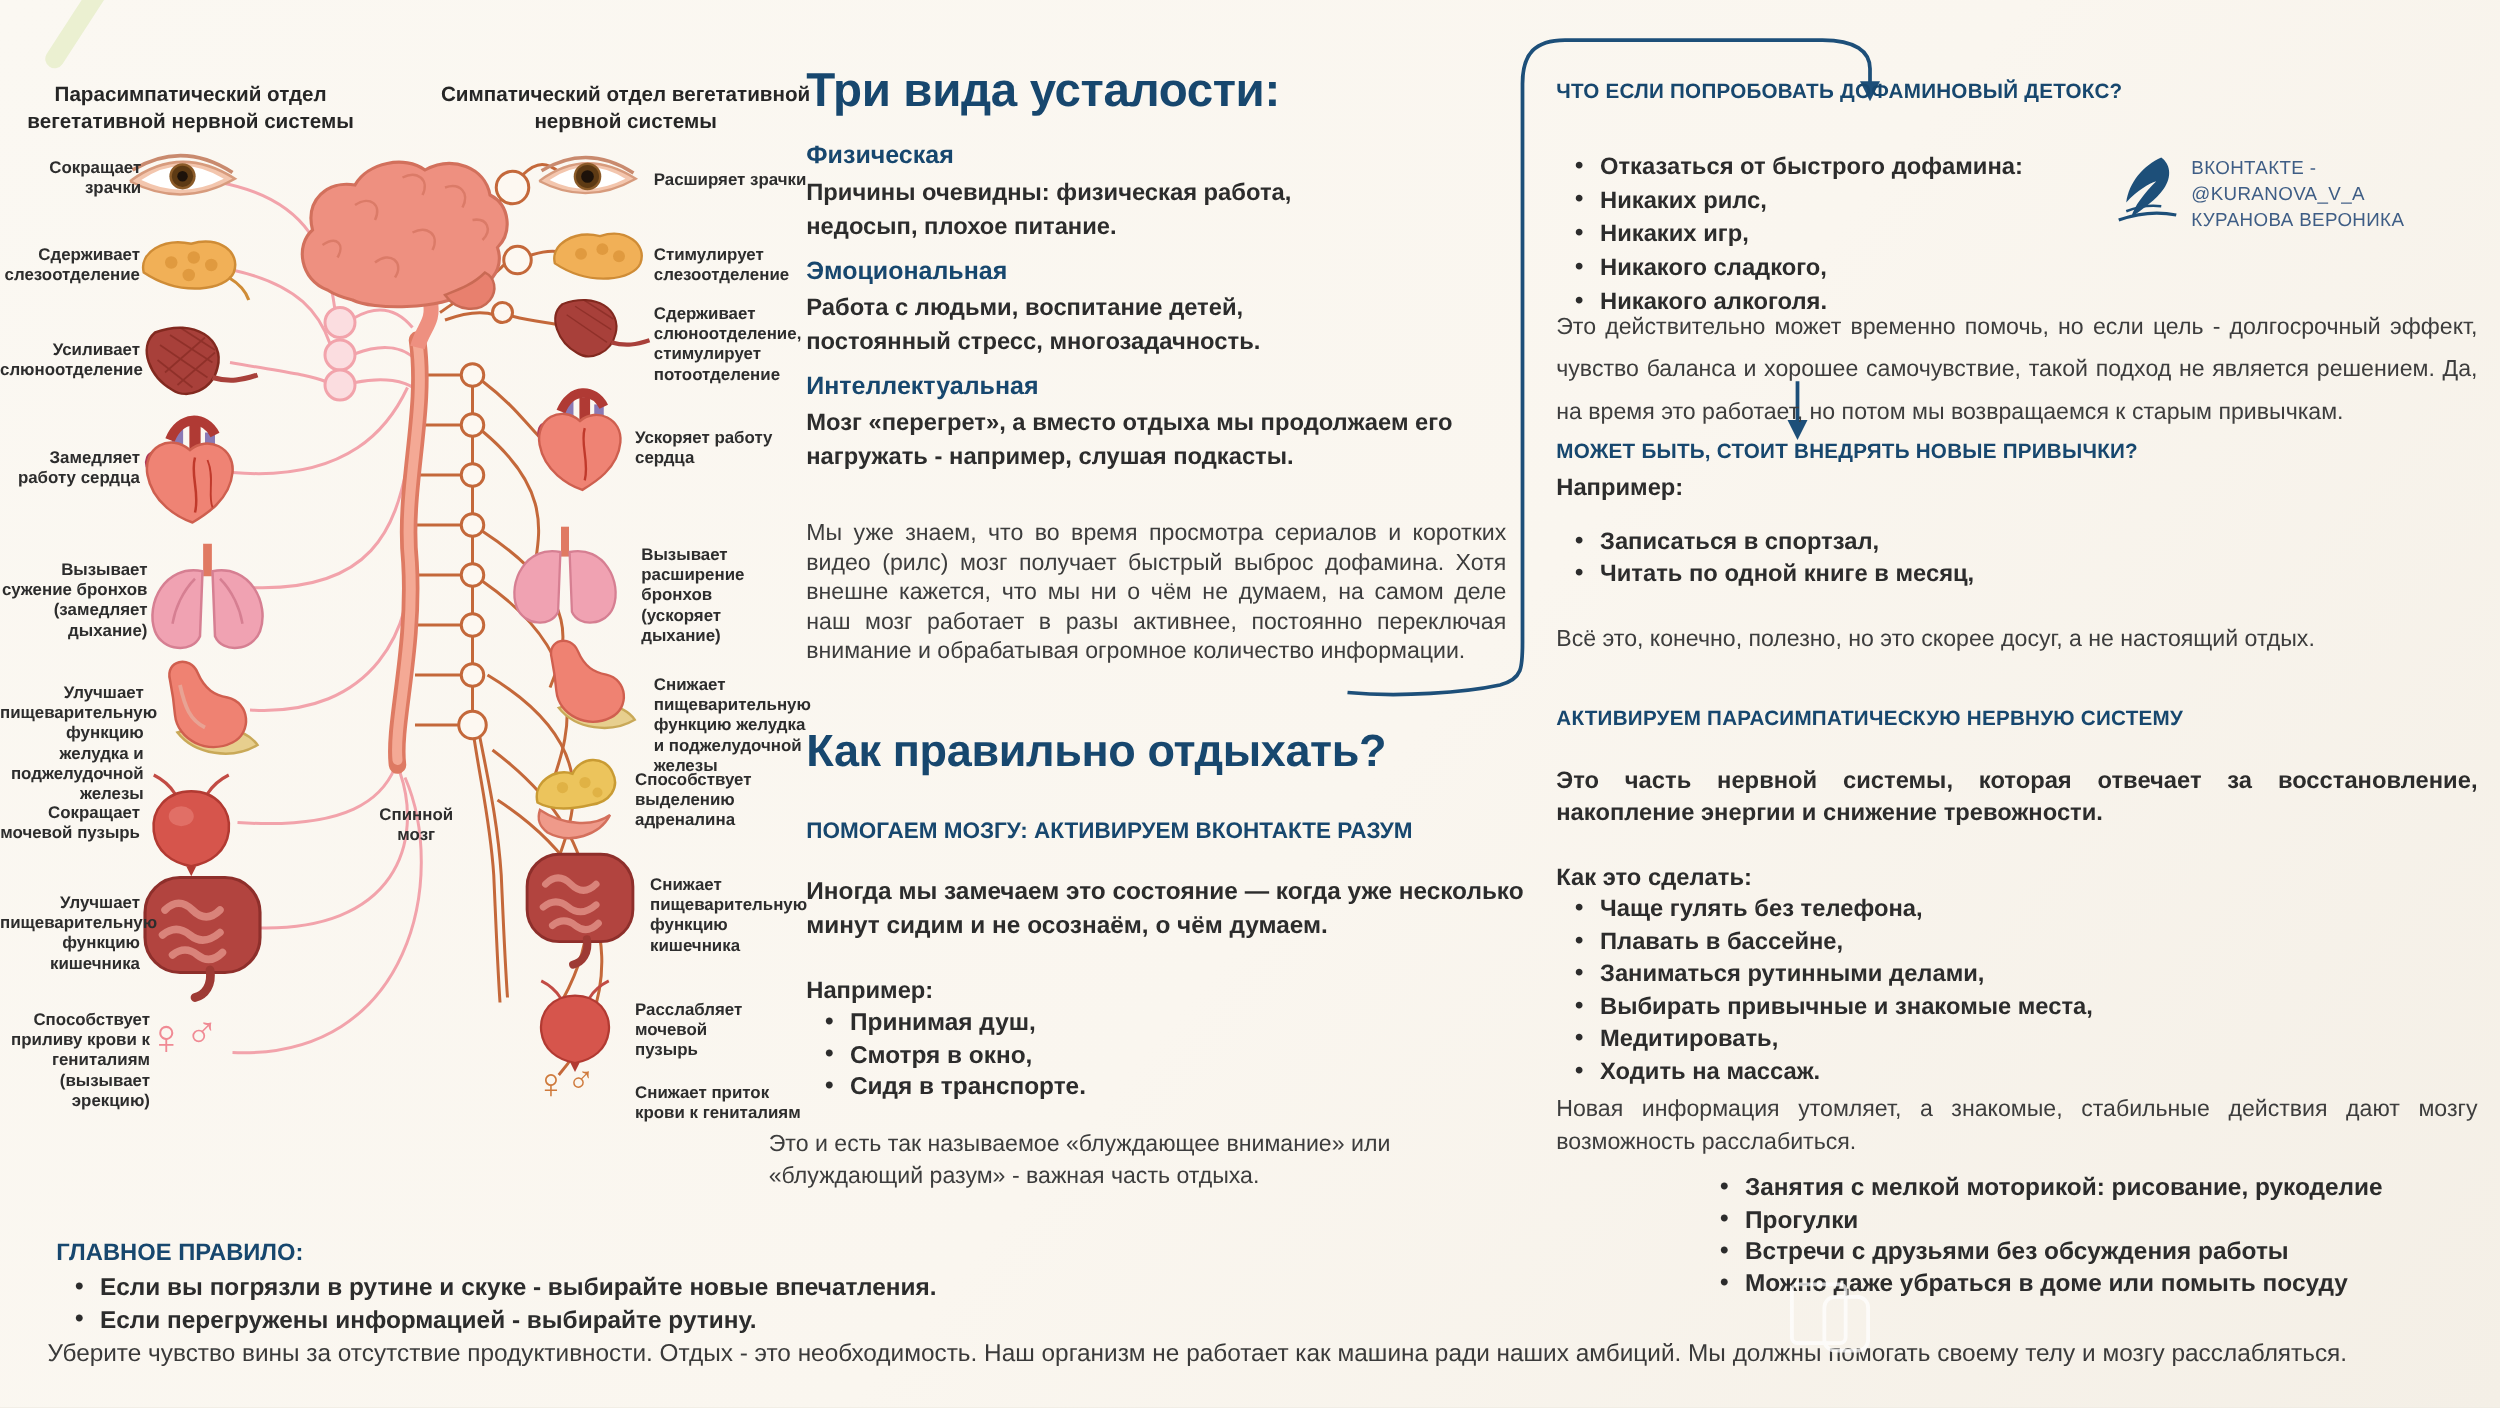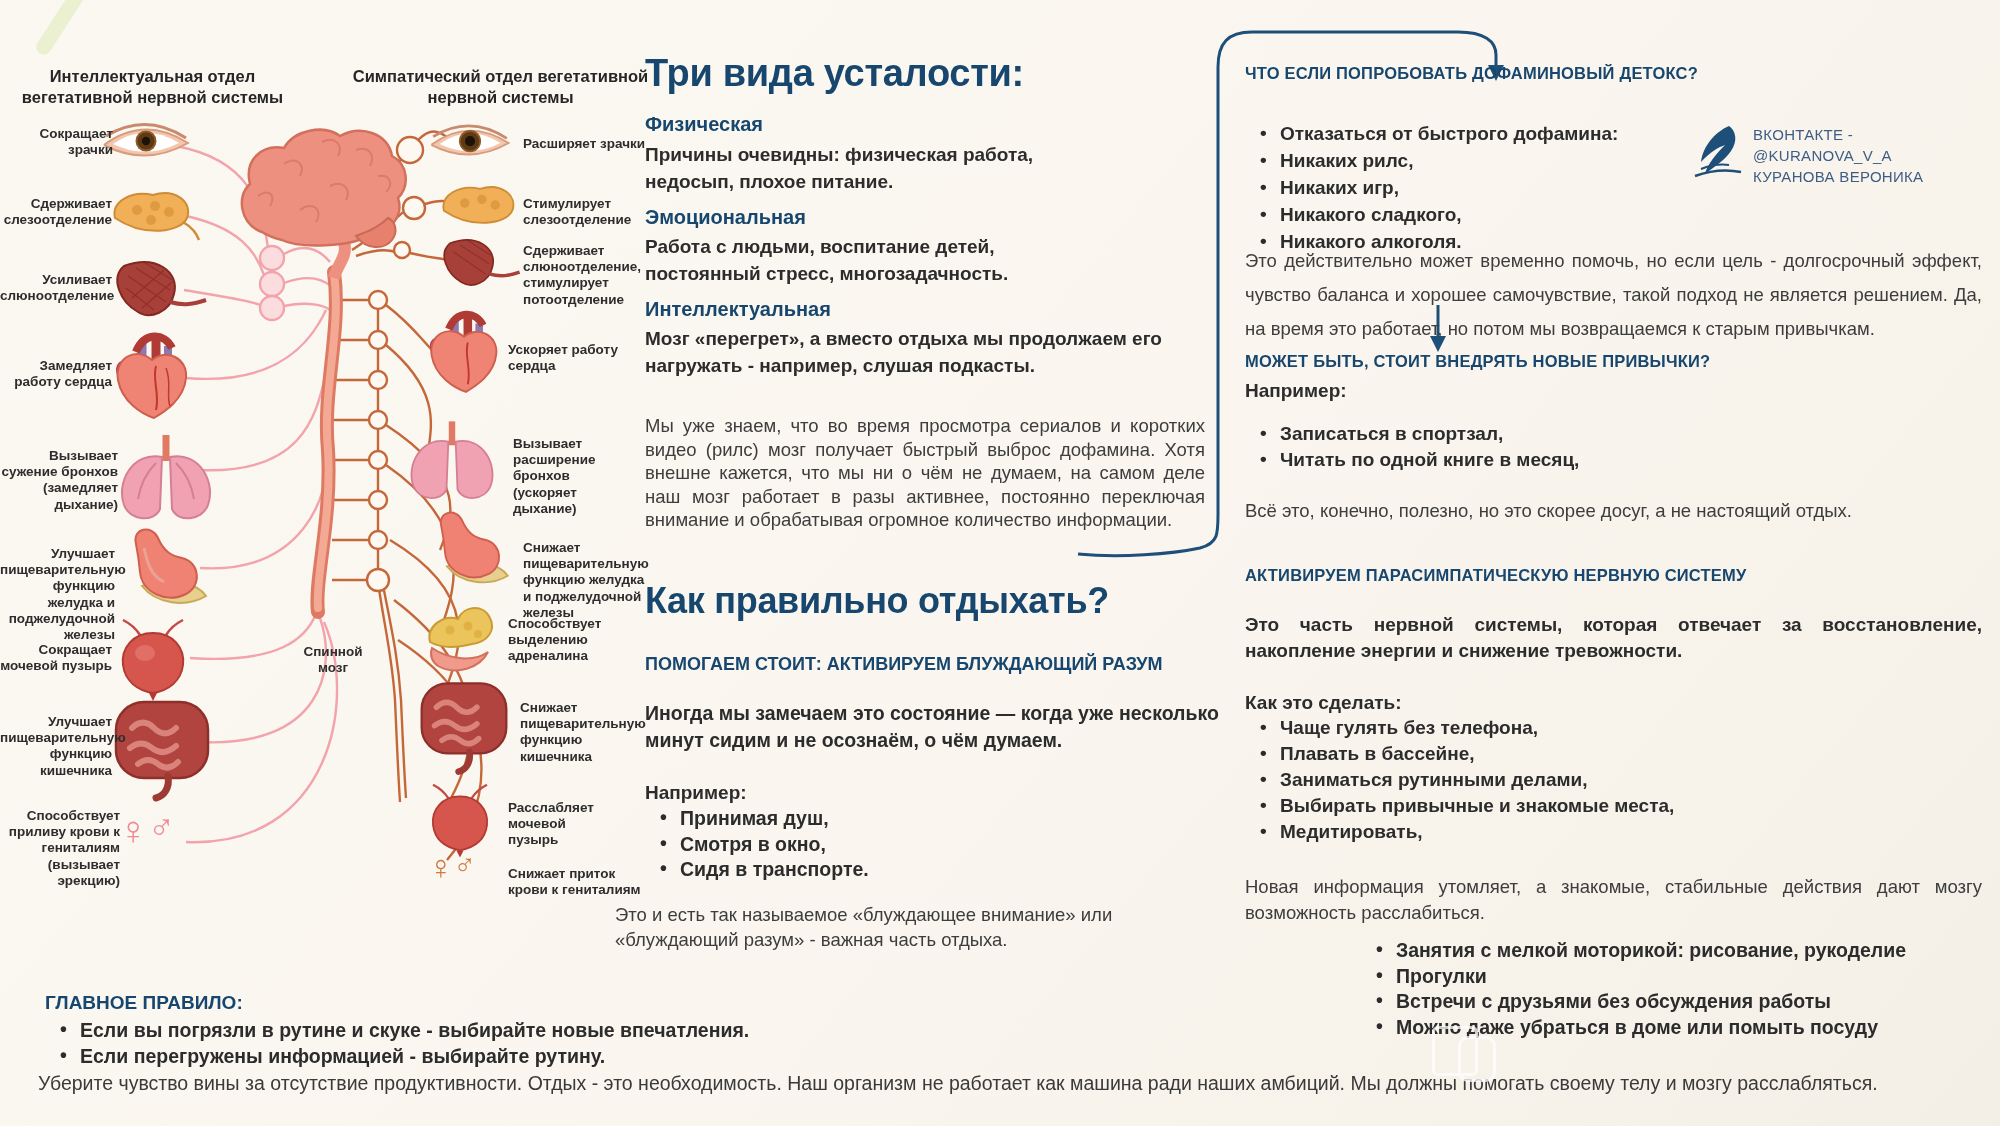--- a/index.html
+++ b/index.html
@@ -234,21 +234,21 @@
       <path d="M-30,-16 q11,-11 22,0 q11,11 22,0 M-32,4 q11,-9 22,0 q11,9 24,-2 M-24,20 q10,-8 20,0 q10,8 20,-2" stroke="#d9837a" stroke-width="6" fill="none" stroke-linecap="round"></path>
       <path d="M6,32 C8,44 2,52 -6,54" stroke="#9e3a34" stroke-width="7" fill="none" stroke-linecap="round"></path>
     </g>
     <g transform="translate(460,818) scale(0.9)">
       <path d="M-13,-22 C-18,-30 -24,-34 -30,-37 M13,-22 C18,-30 24,-34 30,-37" stroke="#c24b44" stroke-width="2.5" fill="none"></path>
       <path d="M0,-24 C20,-24 32,-9 30,8 C28,24 16,33 0,36 C-16,33 -28,24 -30,8 C-32,-9 -20,-24 0,-24 Z" fill="#d6554c" stroke="#b23a32" stroke-width="2"></path>
       <path d="M-4,36 L0,44 L4,36 Z" fill="#b23a32"></path>
     </g>
   </svg>
 
-  <div class="dg-title" style="left:5px;top:66px;width:295px;">Интеллектуальная отдел вегетативной нервной системы</div>
+  <div class="dg-title" style="left:5px;top:66px;width:295px;">Парасимпатический отдел вегетативной нервной системы</div>
   <div class="dg-title" style="left:348px;top:66px;width:305px;">Симпатический отдел вегетативной нервной системы</div>
 
   <div class="lbl left" style="left:1px;top:126px;width:112px;">Сокращает зрачки</div>
   <div class="lbl left" style="left:0;top:196px;width:112px;">Сдерживает слезоотделение</div>
   <div class="lbl left" style="left:0;top:272px;width:112px;">Усиливает слюноотделение</div>
   <div class="lbl left" style="left:0;top:358px;width:112px;">Замедляет работу сердца</div>
   <div class="lbl left" style="left:0;top:448px;width:118px;">Вызывает сужение бронхов (замедляет дыхание)</div>
   <div class="lbl left" style="left:0;top:546px;width:115px;">Улучшает пищеварительную функцию желудка и поджелудочной железы</div>
   <div class="lbl left" style="left:0;top:642px;width:112px;">Сокращает мочевой пузырь</div>
   <div class="lbl left" style="left:0;top:714px;width:112px;">Улучшает пищеварительную функцию кишечника</div>
@@ -280,21 +280,21 @@
 
   <div class="abs sec-h" style="left:645px;top:206px;">Эмоциональная</div>
   <div class="abs b19" style="left:645px;top:234px;width:470px;">Работа с людьми, воспитание детей, постоянный стресс, многозадачность.</div>
 
   <div class="abs sec-h" style="left:645px;top:298px;">Интеллектуальная</div>
   <div class="abs b19" style="left:645px;top:326px;width:560px;">Мозг «перегрет», а вместо отдыха мы продолжаем его нагружать - например, слушая подкасты.</div>
 
   <div class="abs r18" style="left:645px;top:414px;width:560px;">Мы уже знаем, что во время просмотра сериалов и коротких видео (рилс) мозг получает быстрый выброс дофамина. Хотя внешне кажется, что мы ни о чём не думаем, на самом деле наш мозг работает в разы активнее, постоянно переключая внимание и обрабатывая огромное количество информации.</div>
 
   <div class="abs h2" style="left:645px;top:580px;">Как правильно отдыхать?</div>
-  <div class="abs caps-m" style="left:645px;top:654px;">ПОМОГАЕМ СТОИТ: АКТИВИРУЕМ БЛУЖДАЮЩИЙ РАЗУМ</div>
+  <div class="abs caps-m" style="left:645px;top:654px;">ПОМОГАЕМ МОЗГУ: АКТИВИРУЕМ ВКОНТАКТЕ РАЗУМ</div>
   <div class="abs b19" style="left:645px;top:700px;width:575px;font-size:19.5px;">Иногда мы замечаем это состояние — когда уже несколько минут сидим и не осознаём, о чём думаем.</div>
   <div class="abs b19" style="left:645px;top:780px;">Например:</div>
   <ul class="blt abs" style="left:652px;top:806px;font-size:19.5px;line-height:25.5px;">
     <li>Принимая душ,</li>
     <li>Смотря в окно,</li>
     <li>Сидя в транспорте.</li>
   </ul>
   <div class="abs r18l" style="left:615px;top:902px;width:540px;">Это и есть так называемое «блуждающее внимание» или «блуждающий разум» - важная часть отдыха.</div>
 
   <div class="abs caps-m" style="left:45px;top:992px;font-size:19px;">ГЛАВНОЕ ПРАВИЛО:</div>
@@ -341,20 +341,21 @@
 
   <div class="abs caps-r" style="left:1245px;top:566px;">АКТИВИРУЕМ ПАРАСИМПАТИЧЕСКУЮ НЕРВНУЮ СИСТЕМУ</div>
   <div class="abs b19" style="left:1245px;top:612px;width:737px;text-align:justify;line-height:26px;">Это часть нервной системы, которая отвечает за восстановление, накопление энергии и снижение тревожности.</div>
   <div class="abs b19" style="left:1245px;top:690px;">Как это сделать:</div>
   <ul class="blt abs" style="left:1252px;top:715px;font-size:19px;line-height:26px;width:560px;">
     <li>Чаще гулять без телефона,</li>
     <li>Плавать в бассейне,</li>
     <li>Заниматься рутинными делами,</li>
     <li>Выбирать привычные и знакомые места,</li>
     <li>Медитировать,</li>
+    <li>Ходить на массаж.</li>
   </ul>
   <div class="abs r18" style="left:1245px;top:874px;width:737px;line-height:26px;">Новая информация утомляет, а знакомые, стабильные действия дают мозгу возможность расслабиться.</div>
 
   <ul class="blt abs" style="left:1368px;top:938px;font-size:19.5px;line-height:25.5px;width:600px;">
     <li>Занятия с мелкой моторикой: рисование, рукоделие</li>
     <li>Прогулки</li>
     <li>Встречи с друзьями без обсуждения работы</li>
     <li>Можно даже убраться в доме или помыть посуду</li>
   </ul>
 

